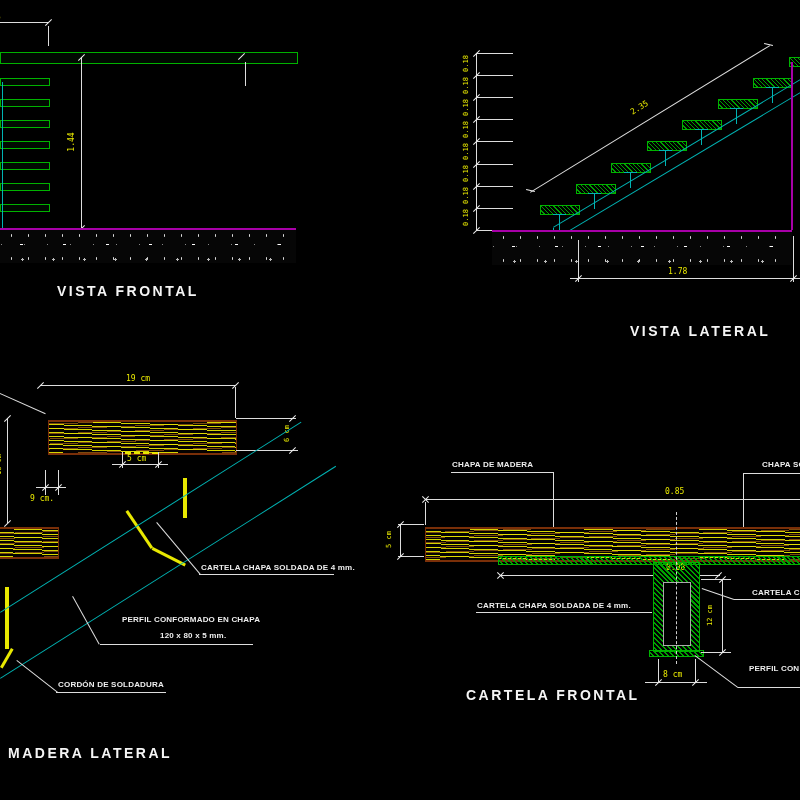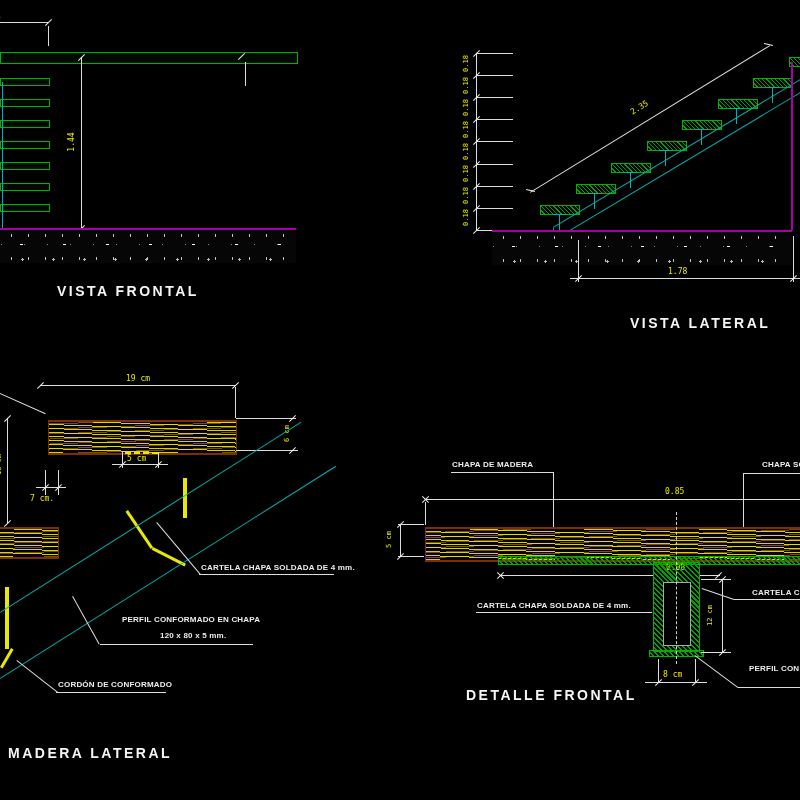--- a/index.html
+++ b/index.html
@@ -152,21 +152,21 @@
     <div class="mh" style="left:492px;top:230px;width:300px;"></div>
     <div class="conc" style="left:492px;top:232px;width:300px;height:33px;"></div>
 
     <div class="v" style="left:578px;top:240px;height:42px;"></div>
     <div class="v" style="left:793px;top:236px;height:46px;"></div>
     <div class="h" style="left:570px;top:278px;width:230px;"></div>
     <div class="tick" style="left:574px;top:278px;"></div>
     <div class="tick" style="left:789px;top:278px;"></div>
     <span class="dtx" style="left:668px;top:268px;">1.78</span>
 
-    <span class="ttl" style="left:630px;top:316px;">VISTA LATERAL</span>
+    <span class="ttl" style="left:630px;top:324px;">VISTA LATERAL</span>
   </div>
 
   <div style="position:absolute;inset:0;">
     <span class="dtx" style="left:126px;top:375px;">19 cm</span>
     <div class="h" style="left:40px;top:385px;width:195px;"></div>
     <div class="tick" style="left:36px;top:385px;"></div>
     <div class="tick" style="left:231px;top:385px;"></div>
     <div class="d" style="left:0;top:393px;width:50px;transform:rotate(24deg);"></div>
     <div class="v" style="left:235px;top:387px;height:31px;"></div>
 
@@ -184,21 +184,21 @@
     <div class="tick" style="left:118px;top:464px;"></div>
     <div class="tick" style="left:154px;top:464px;"></div>
     <div class="v" style="left:122px;top:452px;height:16px;"></div>
     <div class="v" style="left:158px;top:452px;height:16px;"></div>
 
     <div class="v" style="left:45px;top:470px;height:25px;"></div>
     <div class="v" style="left:58px;top:470px;height:25px;"></div>
     <div class="h" style="left:36px;top:487px;width:30px;"></div>
     <div class="tick" style="left:41px;top:487px;"></div>
     <div class="tick" style="left:54px;top:487px;"></div>
-    <span class="dtx" style="left:30px;top:495px;">7 cm.</span>
+    <span class="dtx" style="left:30px;top:495px;">9 cm.</span>
 
     <div class="v" style="left:7px;top:418px;height:105px;"></div>
     <div class="tick" style="left:3px;top:418px;"></div>
     <div class="tick" style="left:3px;top:523px;"></div>
     <span class="dtx dtx7 rot" style="left:-11px;top:461px;">18 cm</span>
 
     <div class="wood" style="left:-2px;top:527px;width:59px;height:28px;"></div>
 
     <div class="yb" style="left:183px;top:478px;width:4px;height:40px;"></div>
     <div class="yd" style="left:128px;top:510px;width:45px;transform:rotate(56deg);"></div>
@@ -213,21 +213,21 @@
     <div class="d" style="left:157px;top:522px;width:68px;transform:rotate(50deg);"></div>
     <span class="lab" style="left:201px;top:564px;">CARTELA CHAPA SOLDADA DE 4 mm.</span>
     <div class="h" style="left:199px;top:574px;width:135px;"></div>
 
     <div class="d" style="left:73px;top:596px;width:55px;transform:rotate(61deg);"></div>
     <span class="lab" style="left:122px;top:616px;">PERFIL CONFORMADO EN CHAPA</span>
     <span class="lab" style="left:160px;top:632px;">120 x 80 x 5 mm.</span>
     <div class="h" style="left:100px;top:644px;width:153px;"></div>
 
     <div class="d" style="left:17px;top:660px;width:52px;transform:rotate(38deg);"></div>
-    <span class="lab" style="left:58px;top:681px;">CORDÓN DE CONFORMADO</span>
+    <span class="lab" style="left:58px;top:681px;">CORDÓN DE SOLDADURA</span>
     <div class="h" style="left:56px;top:692px;width:110px;"></div>
 
     <span class="ttl" style="left:8px;top:746px;">MADERA LATERAL</span>
   </div>
 
   <div style="position:absolute;inset:0;">
     <span class="lab" style="left:452px;top:461px;">CHAPA DE MADERA</span>
     <div class="h" style="left:451px;top:472px;width:102px;"></div>
     <div class="v" style="left:553px;top:472px;height:55px;"></div>
 
@@ -281,16 +281,16 @@
     <div class="h" style="left:476px;top:612px;width:176px;"></div>
 
     <div class="d" style="left:702px;top:588px;width:34px;transform:rotate(19deg);"></div>
     <span class="lab" style="left:752px;top:589px;">CARTELA C</span>
     <div class="h" style="left:734px;top:599px;width:66px;"></div>
 
     <div class="d" style="left:695px;top:655px;width:54px;transform:rotate(36.6deg);"></div>
     <span class="lab" style="left:749px;top:665px;">PERFIL CON</span>
     <div class="h" style="left:738px;top:687px;width:62px;"></div>
 
-    <span class="ttl" style="left:466px;top:688px;">DETALLE FRONTAL</span>
+    <span class="ttl" style="left:466px;top:688px;">CARTELA FRONTAL</span>
   </div>
 
 </div>
 
 </body></html>

